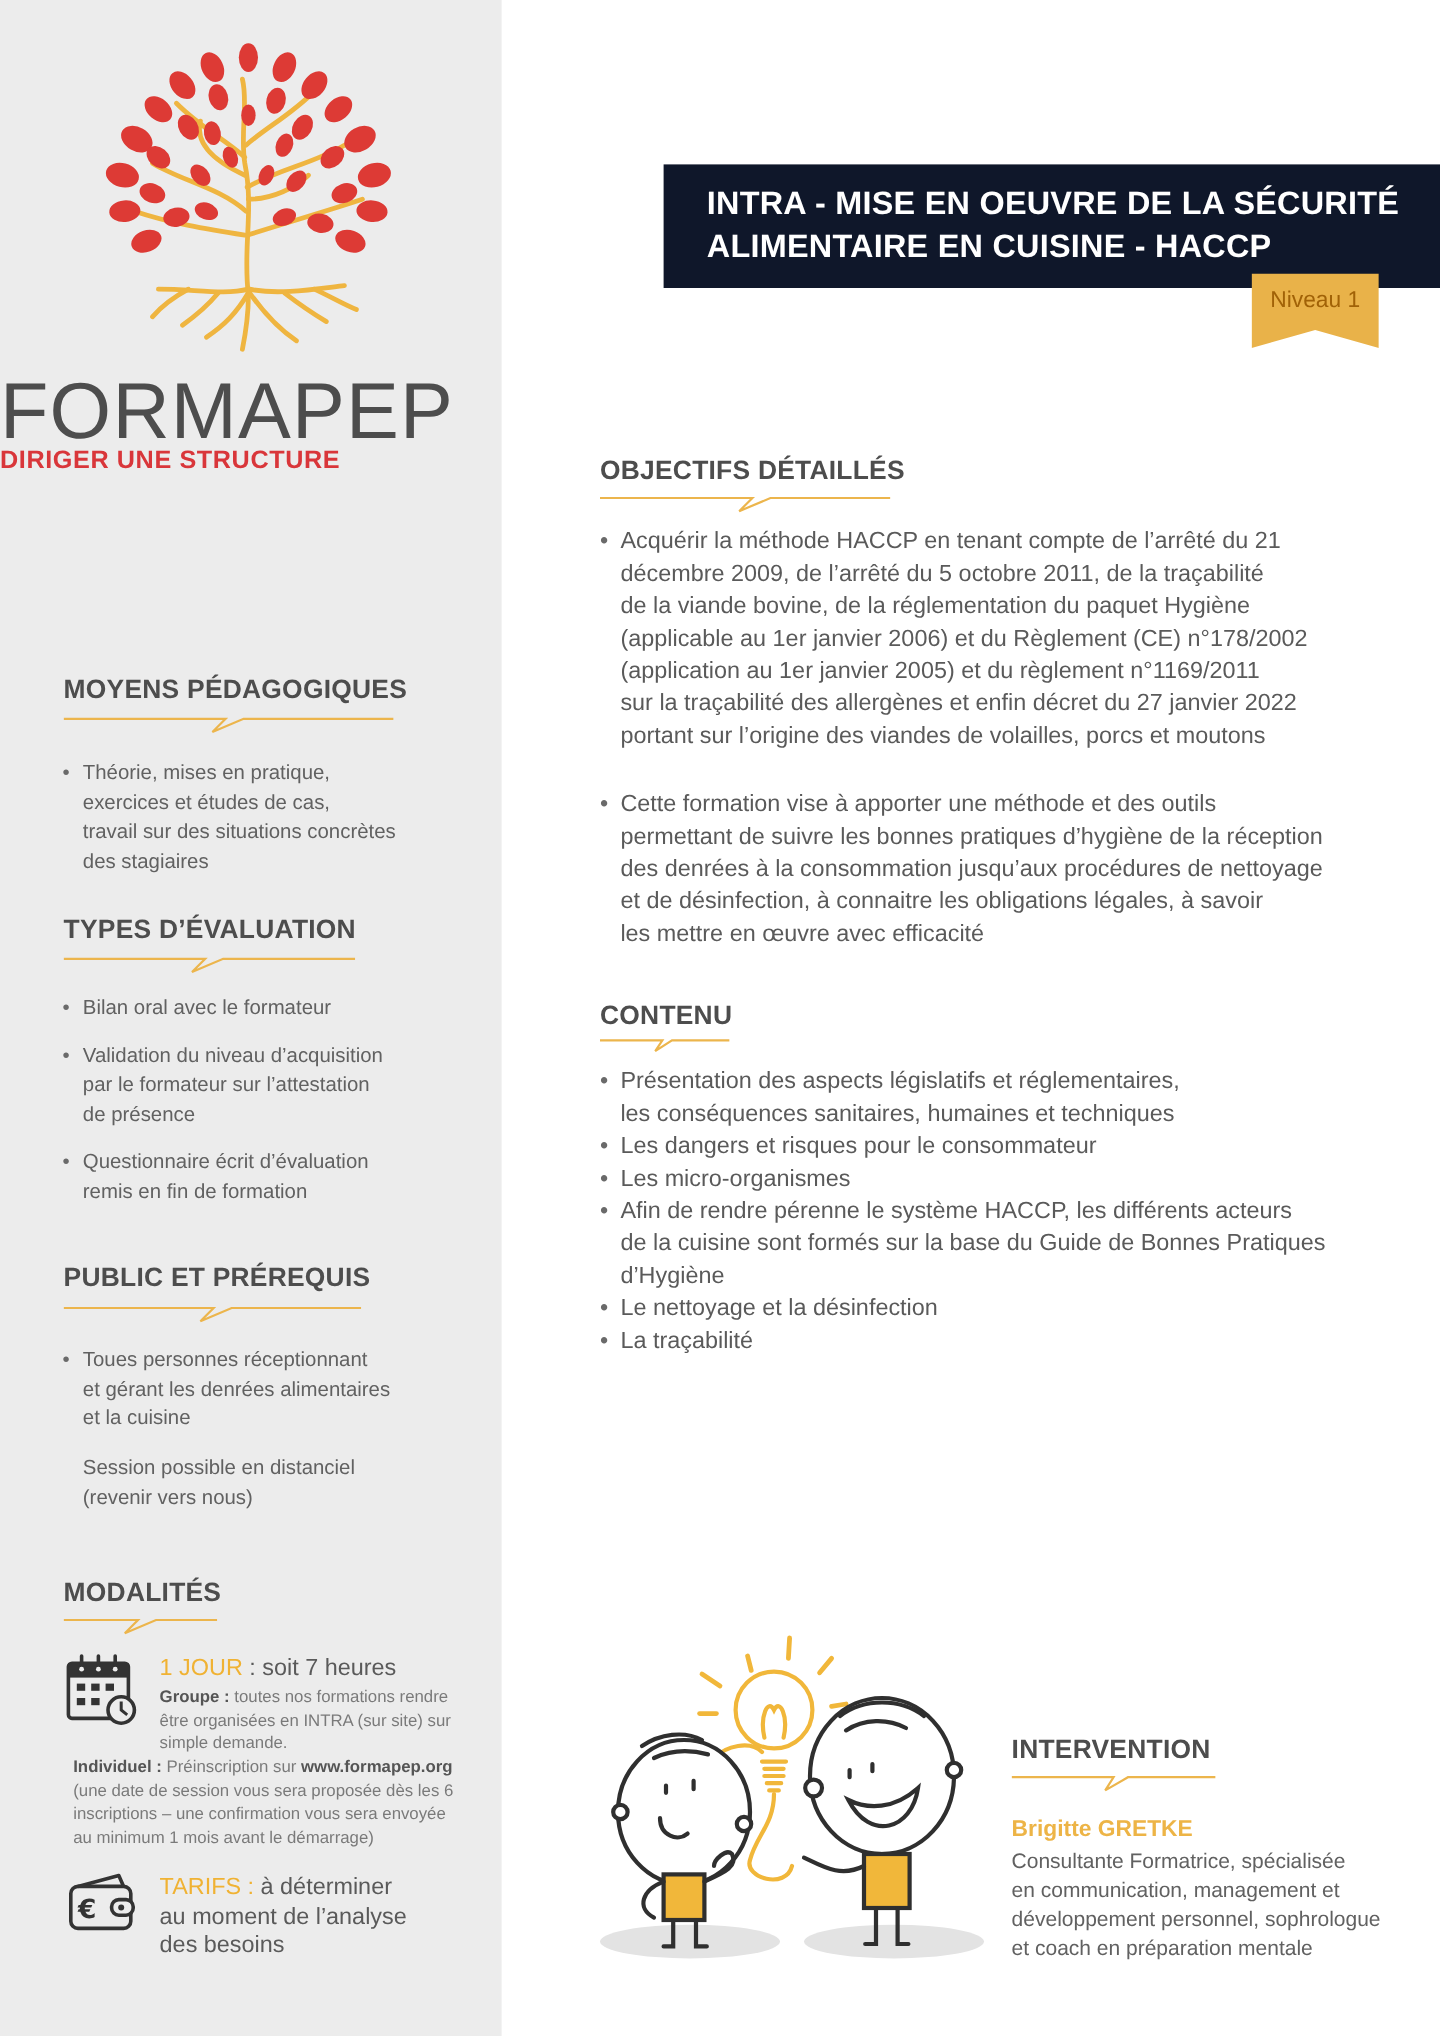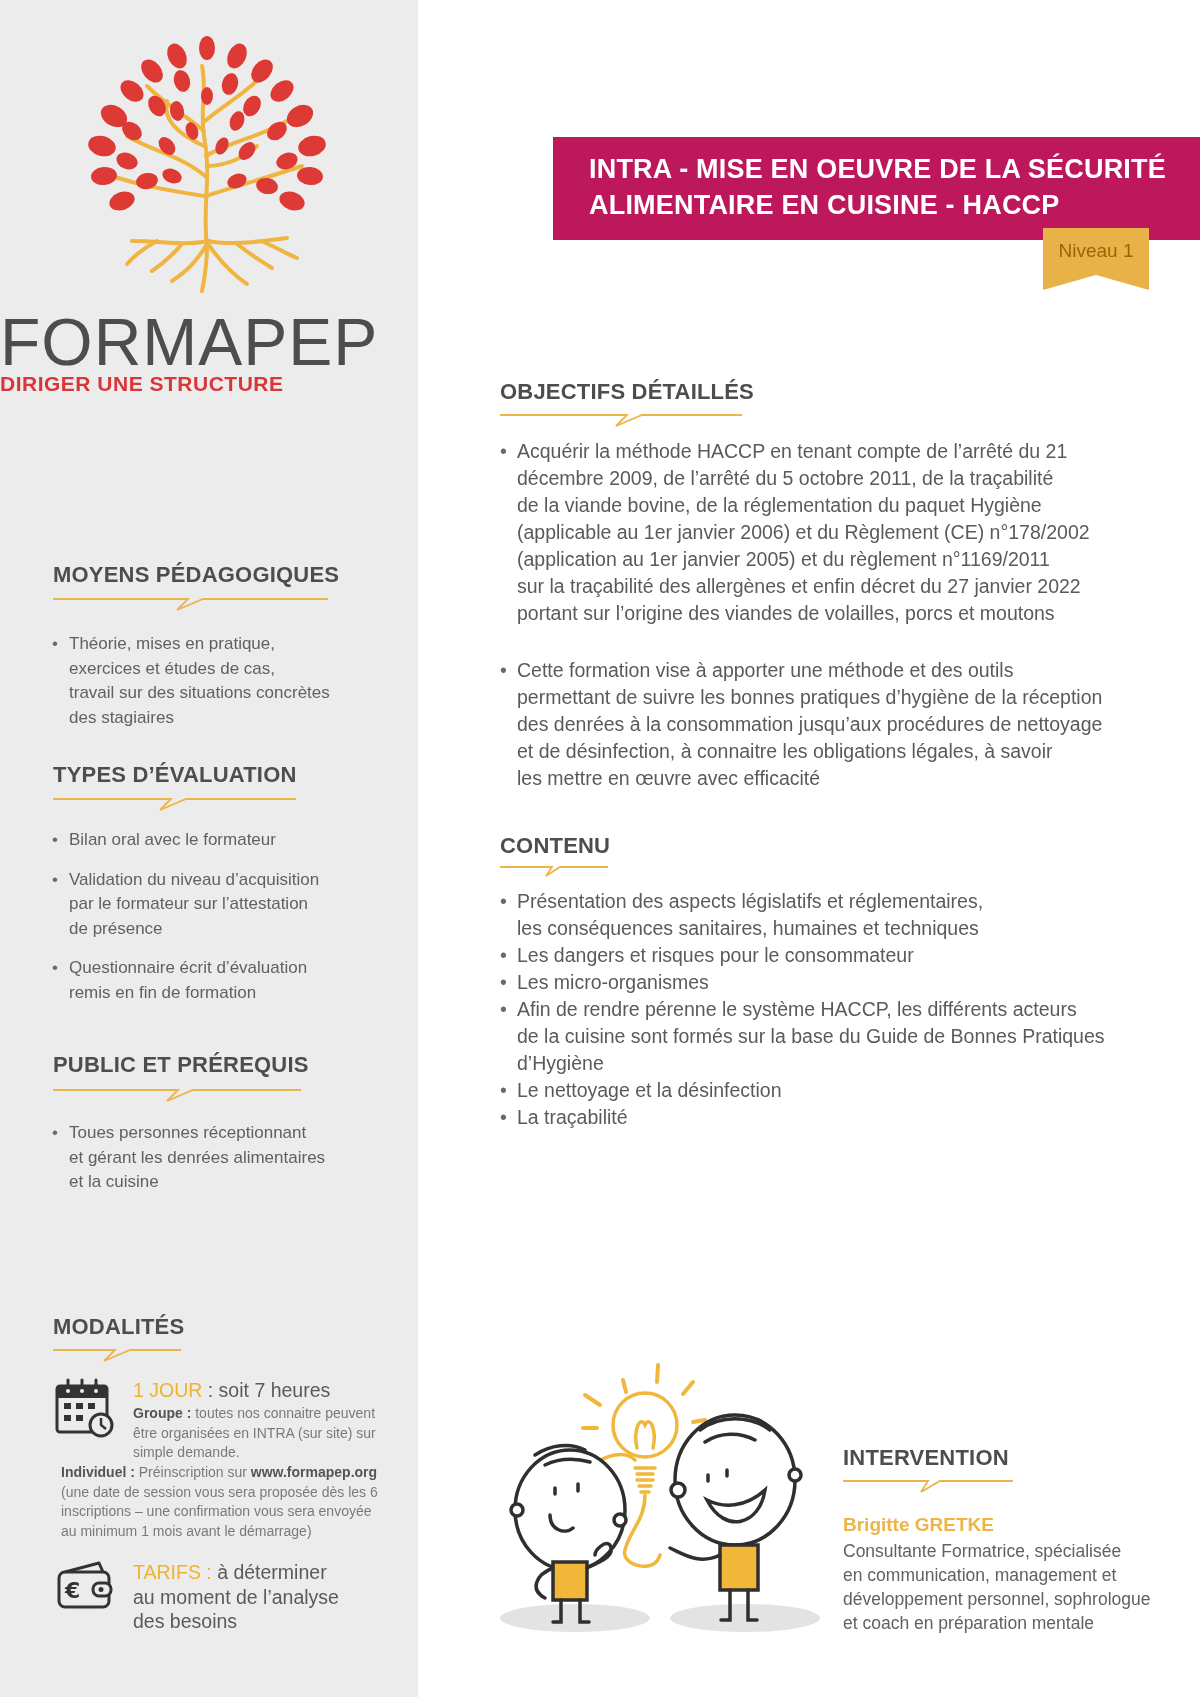--- a/index.html
+++ b/index.html
@@ -16,21 +16,21 @@
   .underline { position: absolute; height: 14px; }
   .underline svg { display: block; }
 
   .text { position: absolute; font-size: 17px; line-height: 24.5px; color: #616161; }
   .text-lg { font-size: 19.5px; line-height: 27px; color: #5a5a5a; }
   ul.bullets { list-style: none; }
   ul.bullets li { position: relative; padding-left: 17px; }
   ul.bullets li::before { content: "•"; position: absolute; left: 0; top: 0; color: #6a6a6a; }
   .gap li + li { margin-top: 15px; }
 
-  .banner { position: absolute; left: 553px; top: 137px; width: 647px; height: 103px; background: #be185d; }
+  .banner { position: absolute; left: 553px; top: 137px; width: 647px; height: 103px; background: #0f172a; }
   .banner-title { position: absolute; left: 36px; top: 14px; color: #ffffff; font-size: 27px; line-height: 36px; font-weight: bold; letter-spacing: 0.2px; }
   .ribbon { position: absolute; left: 1043px; top: 228px; width: 106px; height: 62px; }
   .ribbon-label { position: absolute; left: 1043px; top: 240px; width: 106px; text-align: center; color: #a16207; font-size: 19px; }
 
   .icon-box { position: absolute; }
   .orange { color: #f0b233; }
   .bold-dark { font-weight: bold; color: #555; }
   .name { position: absolute; left: 843px; top: 1514px; font-size: 19px; font-weight: bold; color: #edb446; }
 </style>
 </head>
@@ -144,20 +144,24 @@
         <path d="M0 3 H125 L114 14 L140 3 H248" stroke="#ecb54c" stroke-width="1.8" fill="none"></path>
       </svg>
   </div>
   <ul class="bullets text" style="left:52px; top:1121px; width:340px;">
     <li>
       <span>Toues personnes réceptionnant</span><br>
       <span>et gérant les denrées alimentaires</span><br>
       <span>et la cuisine</span>
     </li>
   </ul>
+  <div class="text" style="left:69px; top:1211px; width:330px;">
+    <span>Session possible en distanciel</span><br>
+    <span>(revenir vers nous)</span>
+  </div>
 
   <div class="sec-title" style="left:53px; top:1314px;">MODALITÉS</div>
   <div class="underline" style="left:53px; top:1347px;">
     <svg width="128" height="16">
         <path d="M0 3 H62 L51 14 L77 3 H128" stroke="#ecb54c" stroke-width="1.8" fill="none"></path>
       </svg>
   </div>
 
   <div class="icon-box" style="left:55px; top:1378px;">
     <svg width="62" height="62" viewBox="0 0 62 62">
@@ -181,21 +185,21 @@
           <rect x="21" y="37" width="7" height="6"></rect>
         </g>
       <circle cx="46" cy="47" r="11" fill="#ececec" stroke="#333" stroke-width="3"></circle>
       <path d="M46 40 V47 L51 51" stroke="#333" stroke-width="2.5" fill="none"></path>
     </svg>
   </div>
   <div class="text text-lg" style="left:133px; top:1377px; width:280px;">
     <span class="orange">1 JOUR</span><span> : soit 7 heures</span>
   </div>
   <div class="text" style="left:133px; top:1404px; width:280px; font-size:14px; line-height:19.5px; color:#7a7a7a;">
-    <span class="bold-dark">Groupe :</span><span> toutes nos connaitre peuvent</span><br>
+    <span class="bold-dark">Groupe :</span><span> toutes nos formations rendre</span><br>
     <span>être organisées en INTRA (sur site) sur</span><br>
     <span>simple demande.</span>
   </div>
   <div class="text" style="left:61px; top:1463px; width:350px; font-size:14px; line-height:19.5px; color:#7a7a7a;">
     <span class="bold-dark">Individuel :</span><span> Préinscription sur </span><span class="bold-dark">www.formapep.org</span><br>
     <span>(une date de session vous sera proposée dès les 6</span><br>
     <span>inscriptions – une confirmation vous sera envoyée</span><br>
     <span>au minimum 1 mois avant le démarrage)</span>
   </div>
 

